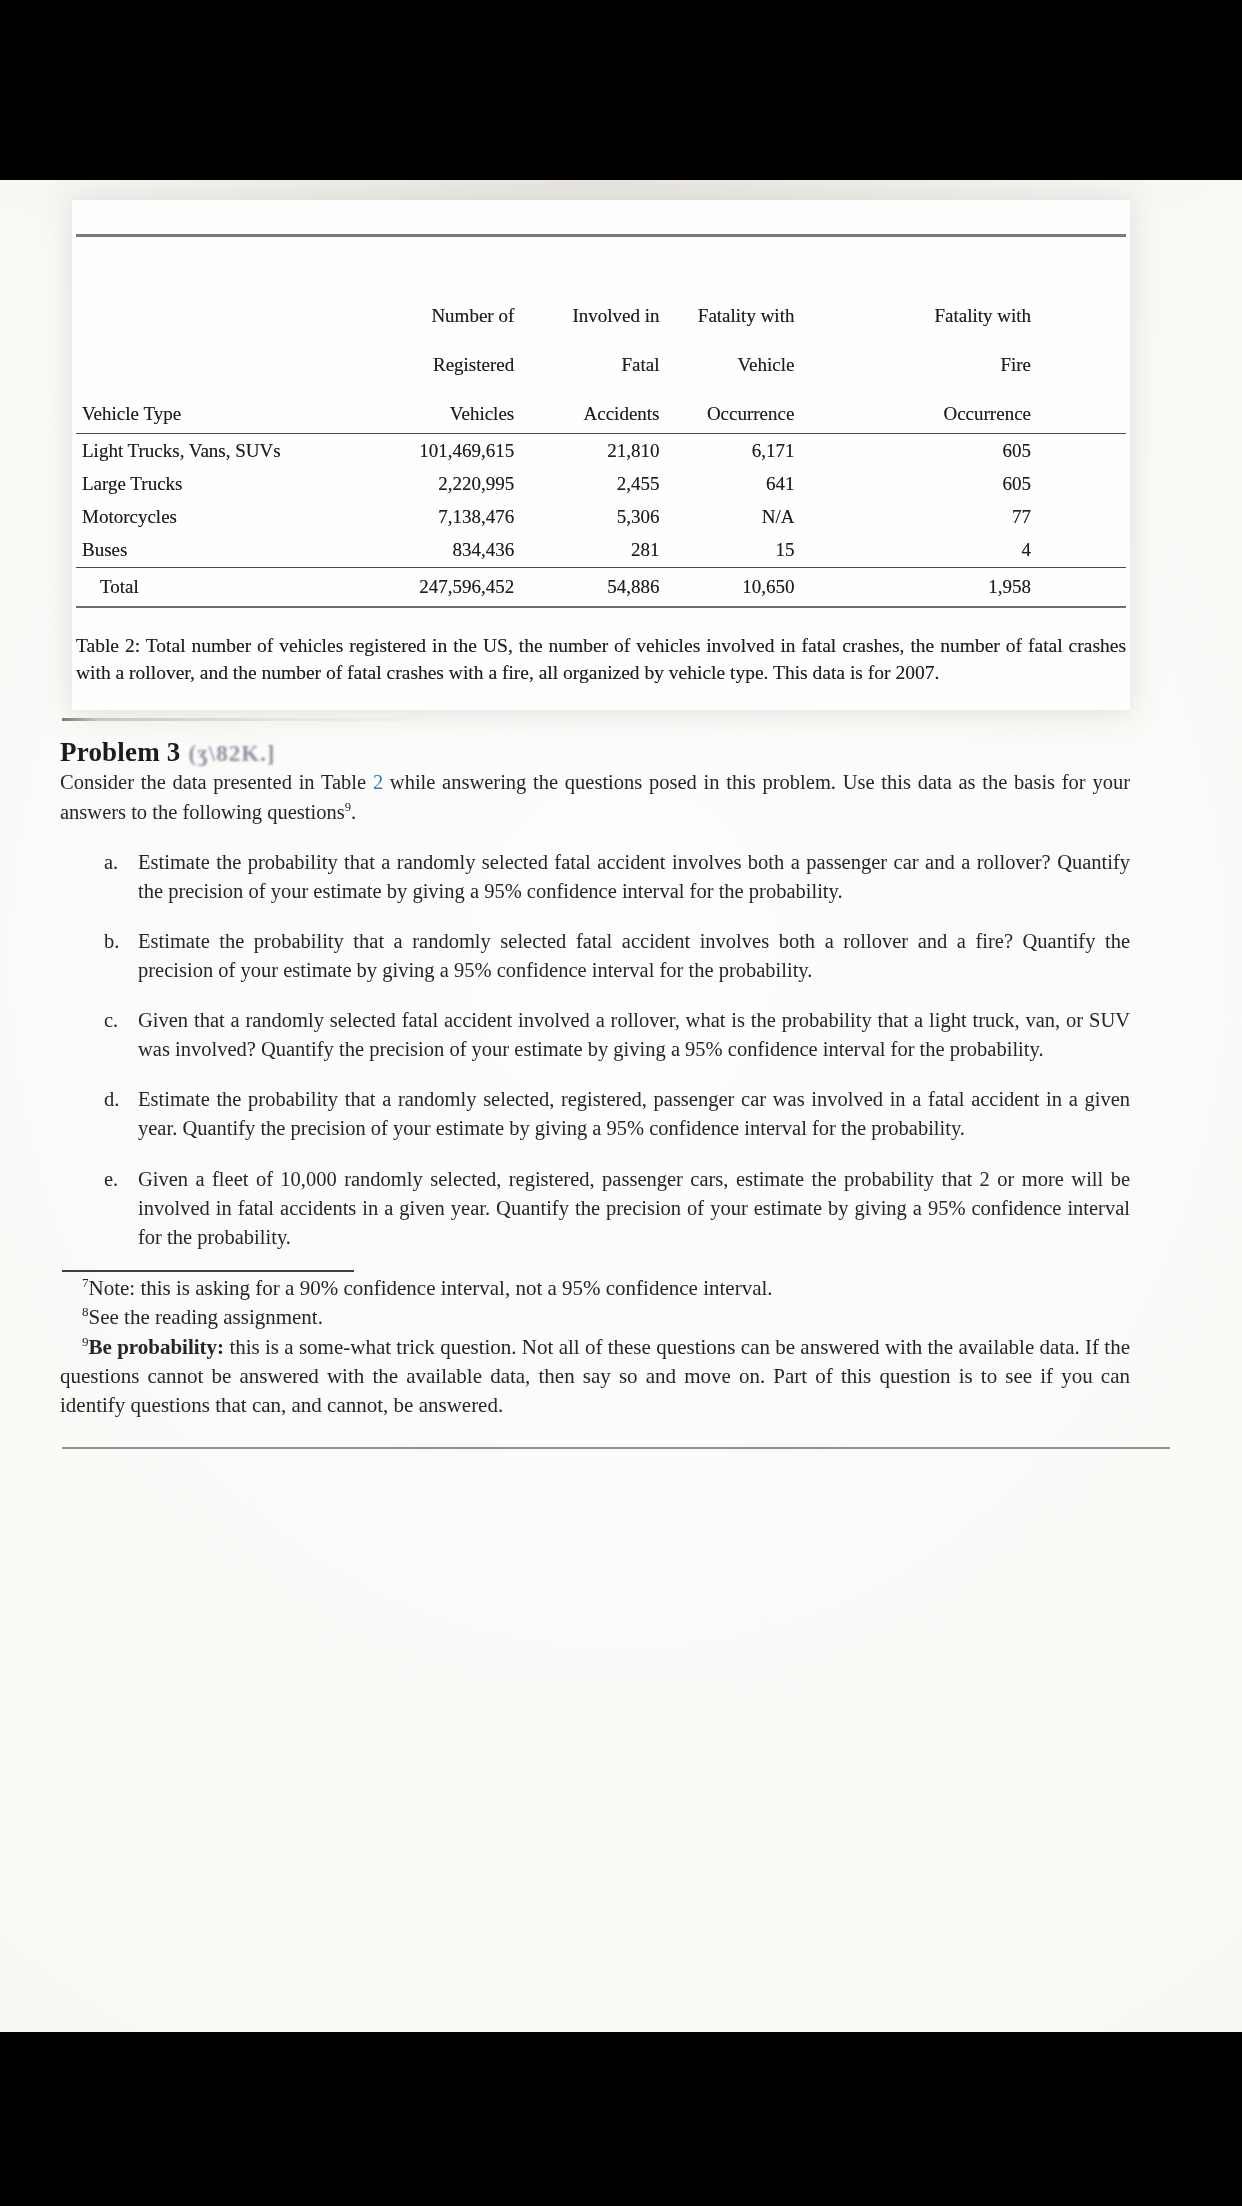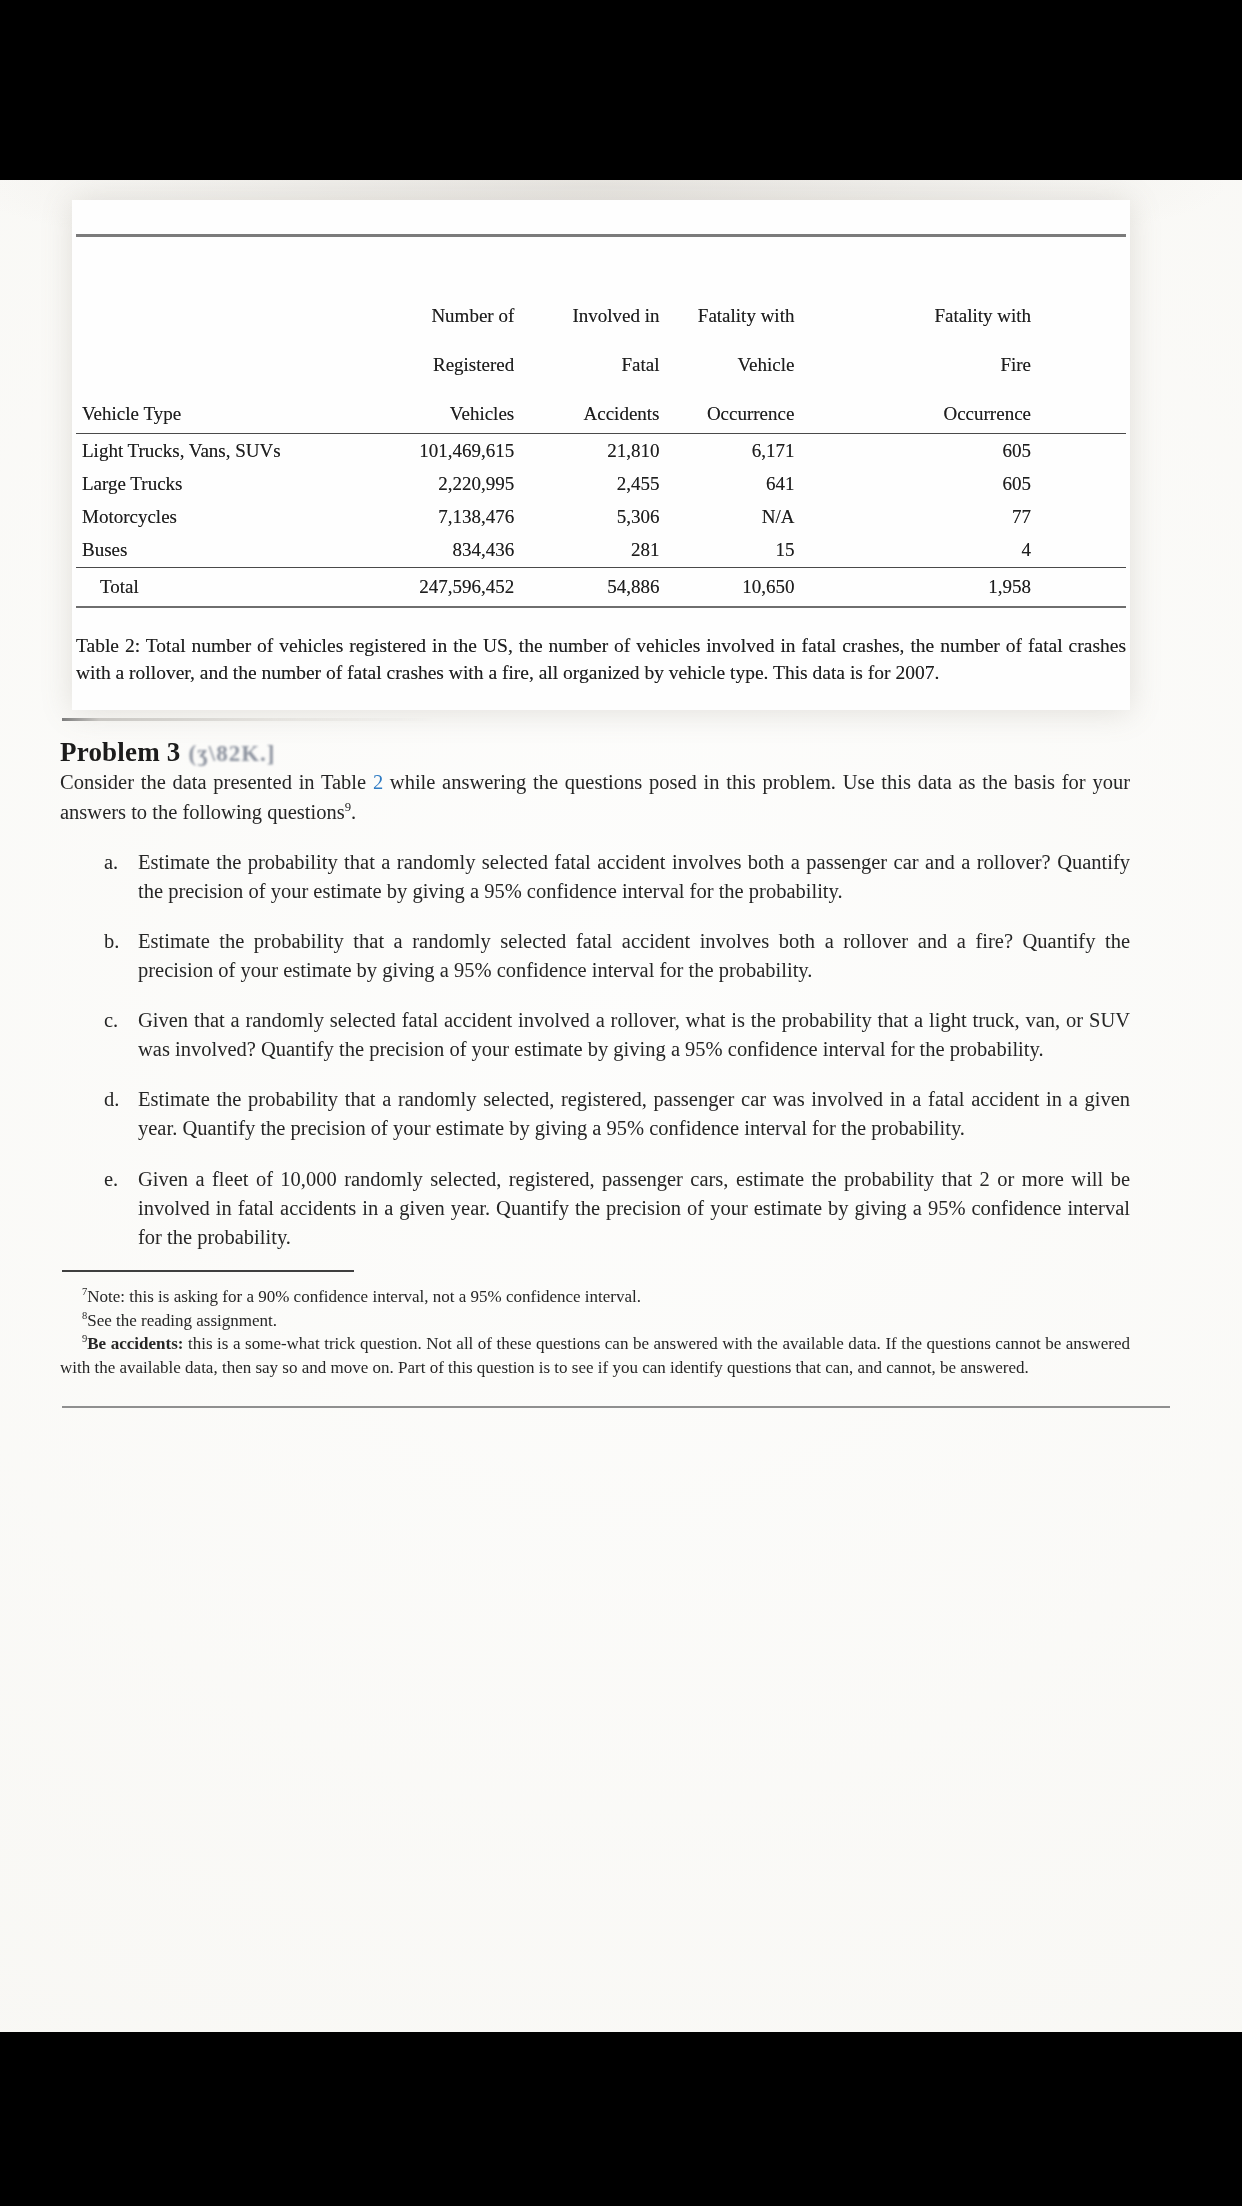--- a/index.html
+++ b/index.html
@@ -69,21 +69,21 @@
   .body-text { font-size:20.5px; line-height:1.42; text-align:justify; color:#262626; }
   .intro { margin-top:0; }
   .tbl-link { color:#2f7bc3; }
   sup { font-size:0.62em; line-height:0; }
 
   .item { display:flex; margin-top:21px; }
   .item-label { flex:0 0 34px; margin-left:44px; }
   .item-text { flex:1; text-align:justify; }
 
   .fn-rule { margin:18px 0 0 2px; width:292px; border-top:2px solid #3f3f3f; height:0; }
-  .footnotes { margin-top:13px; font-size:17px; line-height:1.4; color:#262626; }
+  .footnotes { margin-top:2px; font-size:21px; line-height:1.4; color:#262626; }
   .footnote { text-indent:22px; text-align:justify; }
   .fn-bold { font-weight:bold; }
 
   .bottom-rule { margin:26px -40px 0 2px; border-top:2.2px solid #8f8f8f; height:0; }
 </style>
 </head>
 <body>
 
 <div class="letterbox top"></div>
 
@@ -196,21 +196,21 @@
     </div>
     <div class="item body-text">
       <span class="item-label">e.</span>
       <span class="item-text">Given a fleet of 10,000 randomly selected, registered, passenger cars, estimate the probability that 2 or more will be involved in fatal accidents in a given year. Quantify the precision of your estimate by giving a 95% confidence interval for the probability.</span>
     </div>
 
     <div class="fn-rule"></div>
     <div class="footnotes">
       <p class="footnote"><sup>7</sup><span>Note: this is asking for a 90% confidence interval, not a 95% confidence interval.</span></p>
       <p class="footnote"><sup>8</sup><span>See the reading assignment.</span></p>
-      <p class="footnote"><sup>9</sup><span class="fn-bold">Be accidents:</span><span> this is a some-what trick question. Not all of these questions can be answered with the available data. If the questions cannot be answered with the available data, then say so and move on. Part of this question is to see if you can identify questions that can, and cannot, be answered.</span></p>
+      <p class="footnote"><sup>9</sup><span class="fn-bold">Be probability:</span><span> this is a some-what trick question. Not all of these questions can be answered with the available data. If the questions cannot be answered with the available data, then say so and move on. Part of this question is to see if you can identify questions that can, and cannot, be answered.</span></p>
     </div>
 
     <div class="bottom-rule"></div>
 
   </div>
 </div>
 
 <div class="letterbox bottom"></div>
 
 </body></html>

